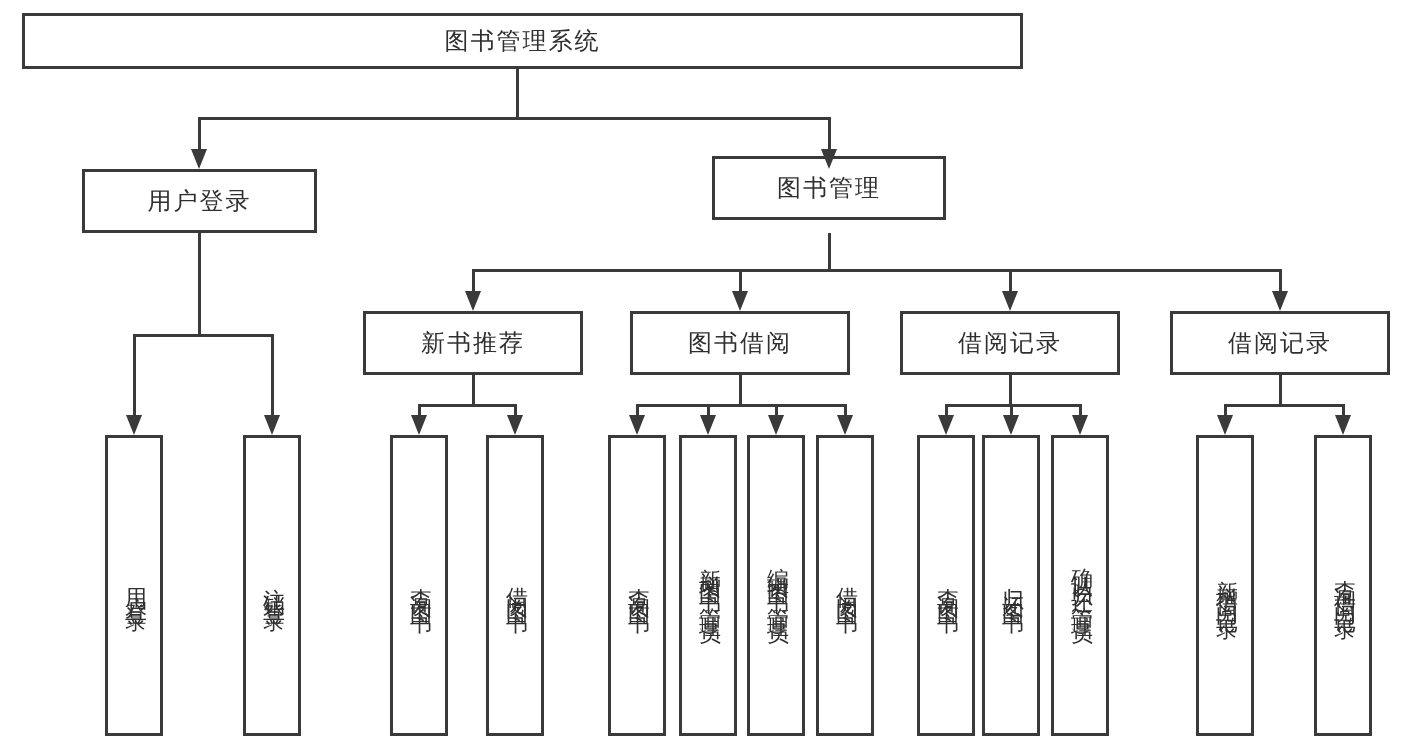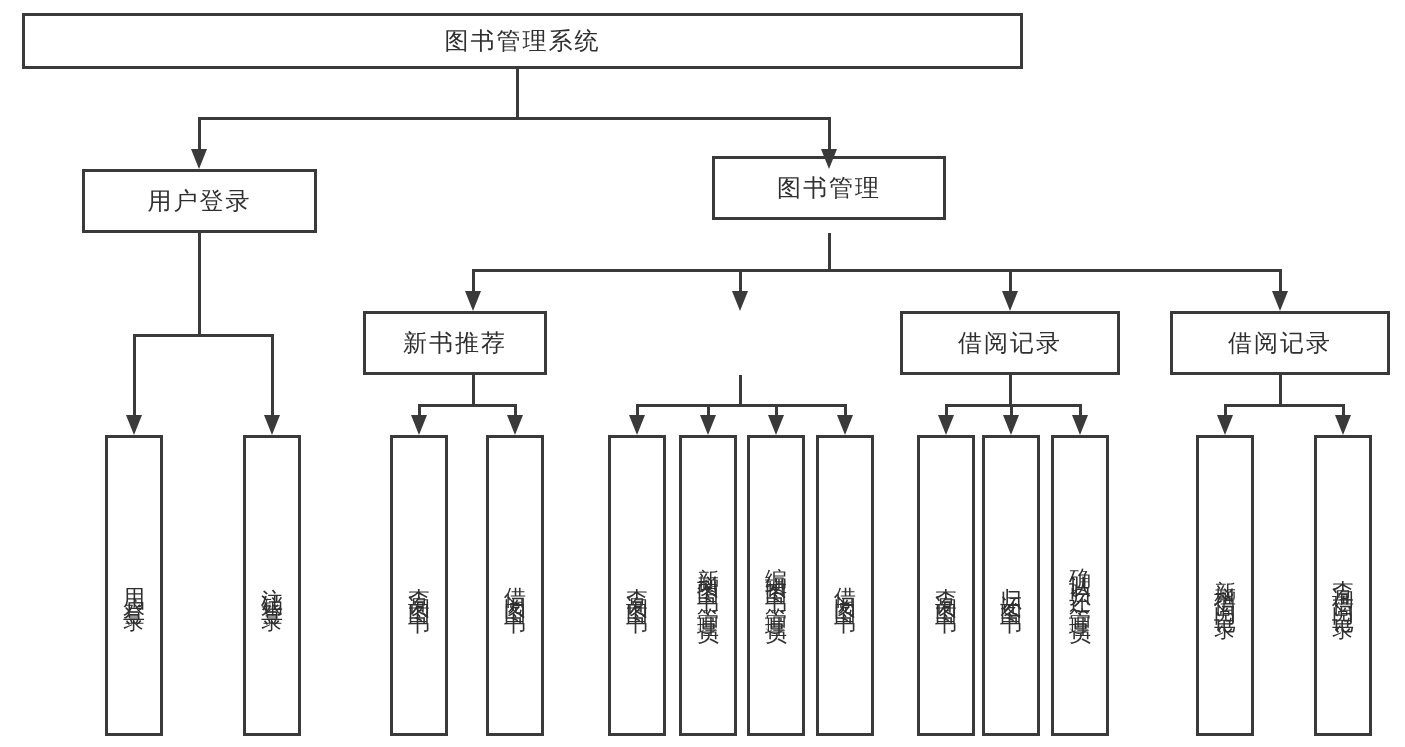--- a/index.html
+++ b/index.html
@@ -1,18 +1,18 @@
 <!DOCTYPE html>
 <html><head>
 <meta charset="utf-8">
 <style>
   html,body { margin:0; padding:0; background:#ffffff; }
   .canvas {
     position:relative; width:1405px; height:747px; background:#ffffff;
-    font-family:Liberation Sans, sans-serif; overflow:hidden;
+    font-family:Liberation Mono, monospace; overflow:hidden;
   }
   .box {
     position:absolute; box-sizing:border-box; background:#ffffff;
     border:3px solid #3a3a3a; color:#2f2f2f;
     display:flex; align-items:center; justify-content:center;
   }
   .hbox { font-size:24px; letter-spacing:2px; }
   .vbox span.vtext {
     writing-mode:vertical-rl; text-orientation:mixed;
     font-size:22px; line-height:1; letter-spacing:8px; color:#2f2f2f;
@@ -39,24 +39,27 @@
   </div>
 
   <div class="box hbox" style="left:82px;top:169px;width:235px;height:64px">
     <span>用户登录</span>
   </div>
 
   <div class="box hbox" style="left:712px;top:156px;width:234px;height:64px">
     <span>图书管理</span>
   </div>
 
-  <div class="box hbox" style="left:363px;top:311px;width:184px;height:64px">
+  <div class="box hbox" style="left:363px;top:311px;width:220px;height:64px">
     <span>新书推荐</span>
   </div>
 
+  <div class="box hbox" style="left:630px;top:311px;width:220px;height:64px">
+    <span>图书借阅</span>
+  </div>
 
   <div class="box hbox" style="left:900px;top:311px;width:220px;height:64px">
     <span>借阅记录</span>
   </div>
 
   <div class="box hbox" style="left:1170px;top:311px;width:220px;height:64px">
     <span>借阅记录</span>
   </div>
 
   <div class="box vbox" style="left:105px;top:435px;width:58px;height:301px">

